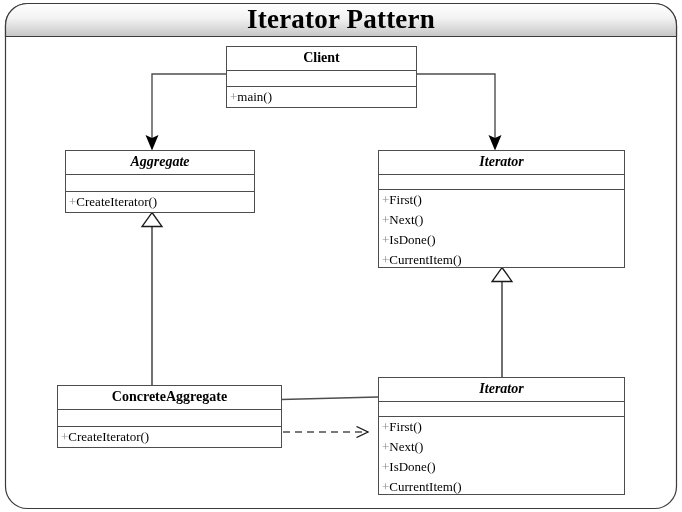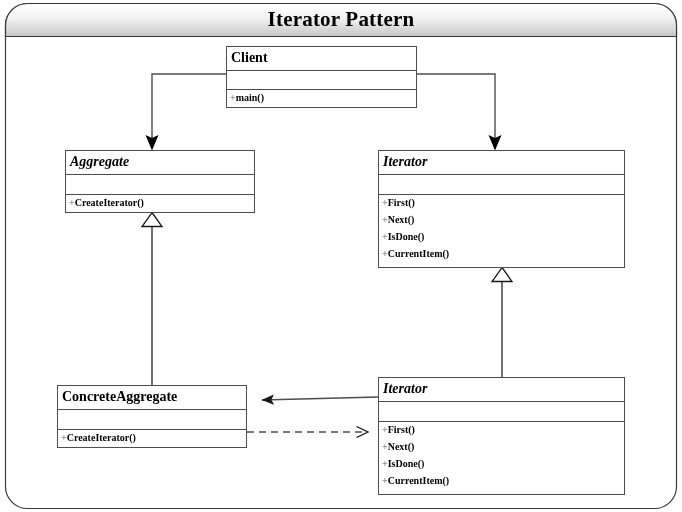--- a/index.html
+++ b/index.html
@@ -37,21 +37,21 @@
     top: 3px;
     width: 672px;
     height: 33px;
     display: flex;
     align-items: center;
     justify-content: center;
     box-sizing: border-box;
   }
   .titlebar-text {
     font-family: "Liberation Serif", "DejaVu Serif", serif;
-    font-size: 21px;
+    font-size: 27px;
     font-weight: bold;
     color: #000000;
     letter-spacing: 0.2px;
     white-space: nowrap;
   }
 
   
   #canvas {
     position: absolute;
     left: 0;
@@ -71,20 +71,21 @@
   
   .uml-class {
     position: absolute;
     box-sizing: border-box;
     background: #ffffff;
     border: 1px solid #4d4d4d;
     display: flex;
     flex-direction: column;
   }
   .uml-name {
+    text-align: center;
     font-size: 14px;
     font-weight: bold;
     color: #000000;
     line-height: 1;
     padding: 4px 4px 5px 4px;
     border-bottom: 1px solid #4d4d4d;
     white-space: nowrap;
   }
   .uml-name.abstract {
     font-style: italic;
@@ -92,26 +93,25 @@
   .uml-attrs {
     border-bottom: 1px solid #4d4d4d;
     min-height: 14px;
     padding: 0;
   }
   .uml-ops {
     flex: 1 1 auto;
     padding: 0;
   }
   .member {
-    font-size: 10px;
+    font-size: 13px;
     color: #000000;
     line-height: 1;
     padding: 3px 2px 4px 3px;
     white-space: nowrap;
-    font-weight: bold;
   }
   .member .vis {
     color: #8a8a8a;
   }
 </style>
 </head>
 <body>
 
 <div id="window">
 
@@ -208,21 +208,21 @@
         </div>
         <div class="member">
           <span class="vis">+</span><span>IsDone()</span>
         </div>
         <div class="member">
           <span class="vis">+</span><span>CurrentItem()</span>
         </div>
       </div>
     </div>
 
-    <div class="uml-class" style="left:57px; top:385px; width:190px; height:63px;">
+    <div class="uml-class" style="left:57px; top:385px; width:225px; height:63px;">
       <div class="uml-name">ConcreteAggregate</div>
       <div class="uml-attrs" style="height:19px;"></div>
       <div class="uml-ops">
         <div class="member">
           <span class="vis">+</span><span>CreateIterator()</span>
         </div>
       </div>
     </div>
 
     <div class="uml-class" style="left:378px; top:377px; width:247px; height:118px;">

